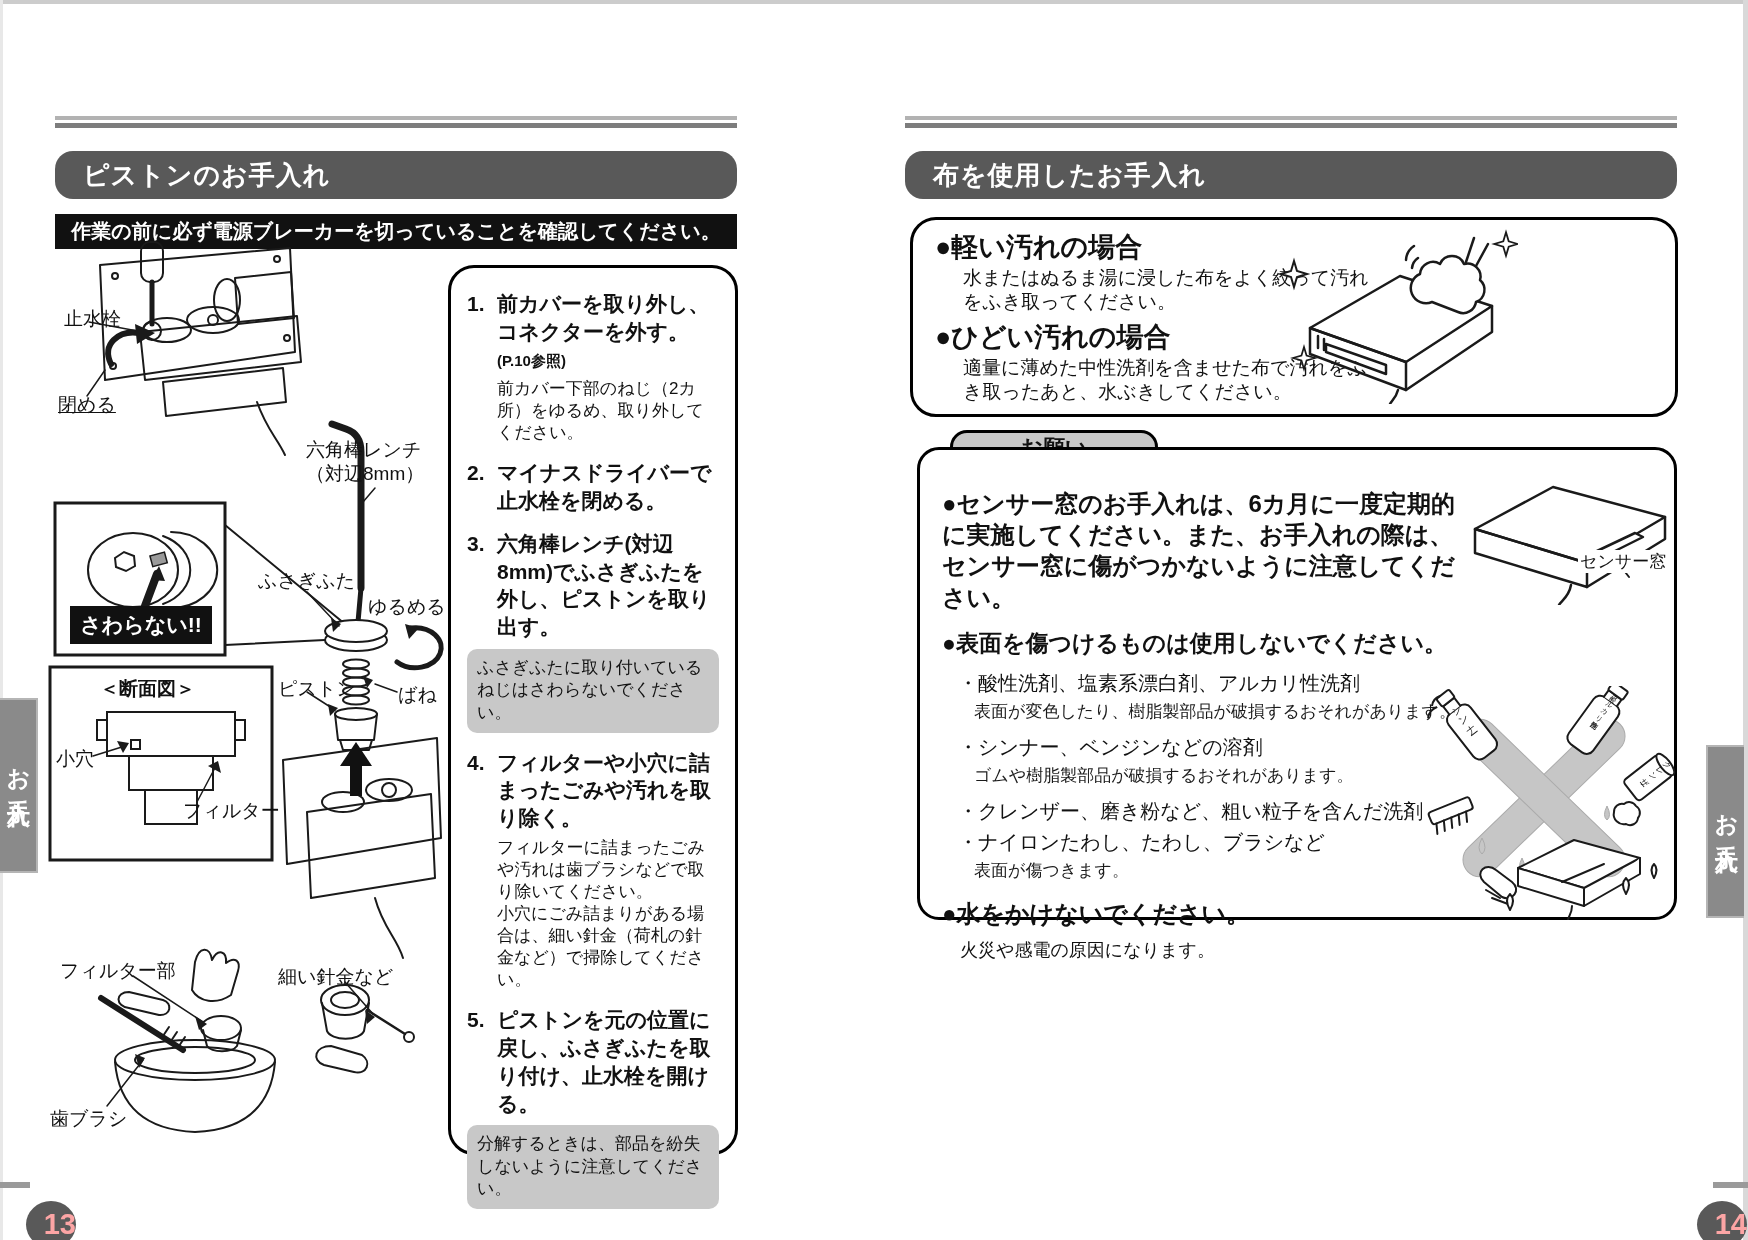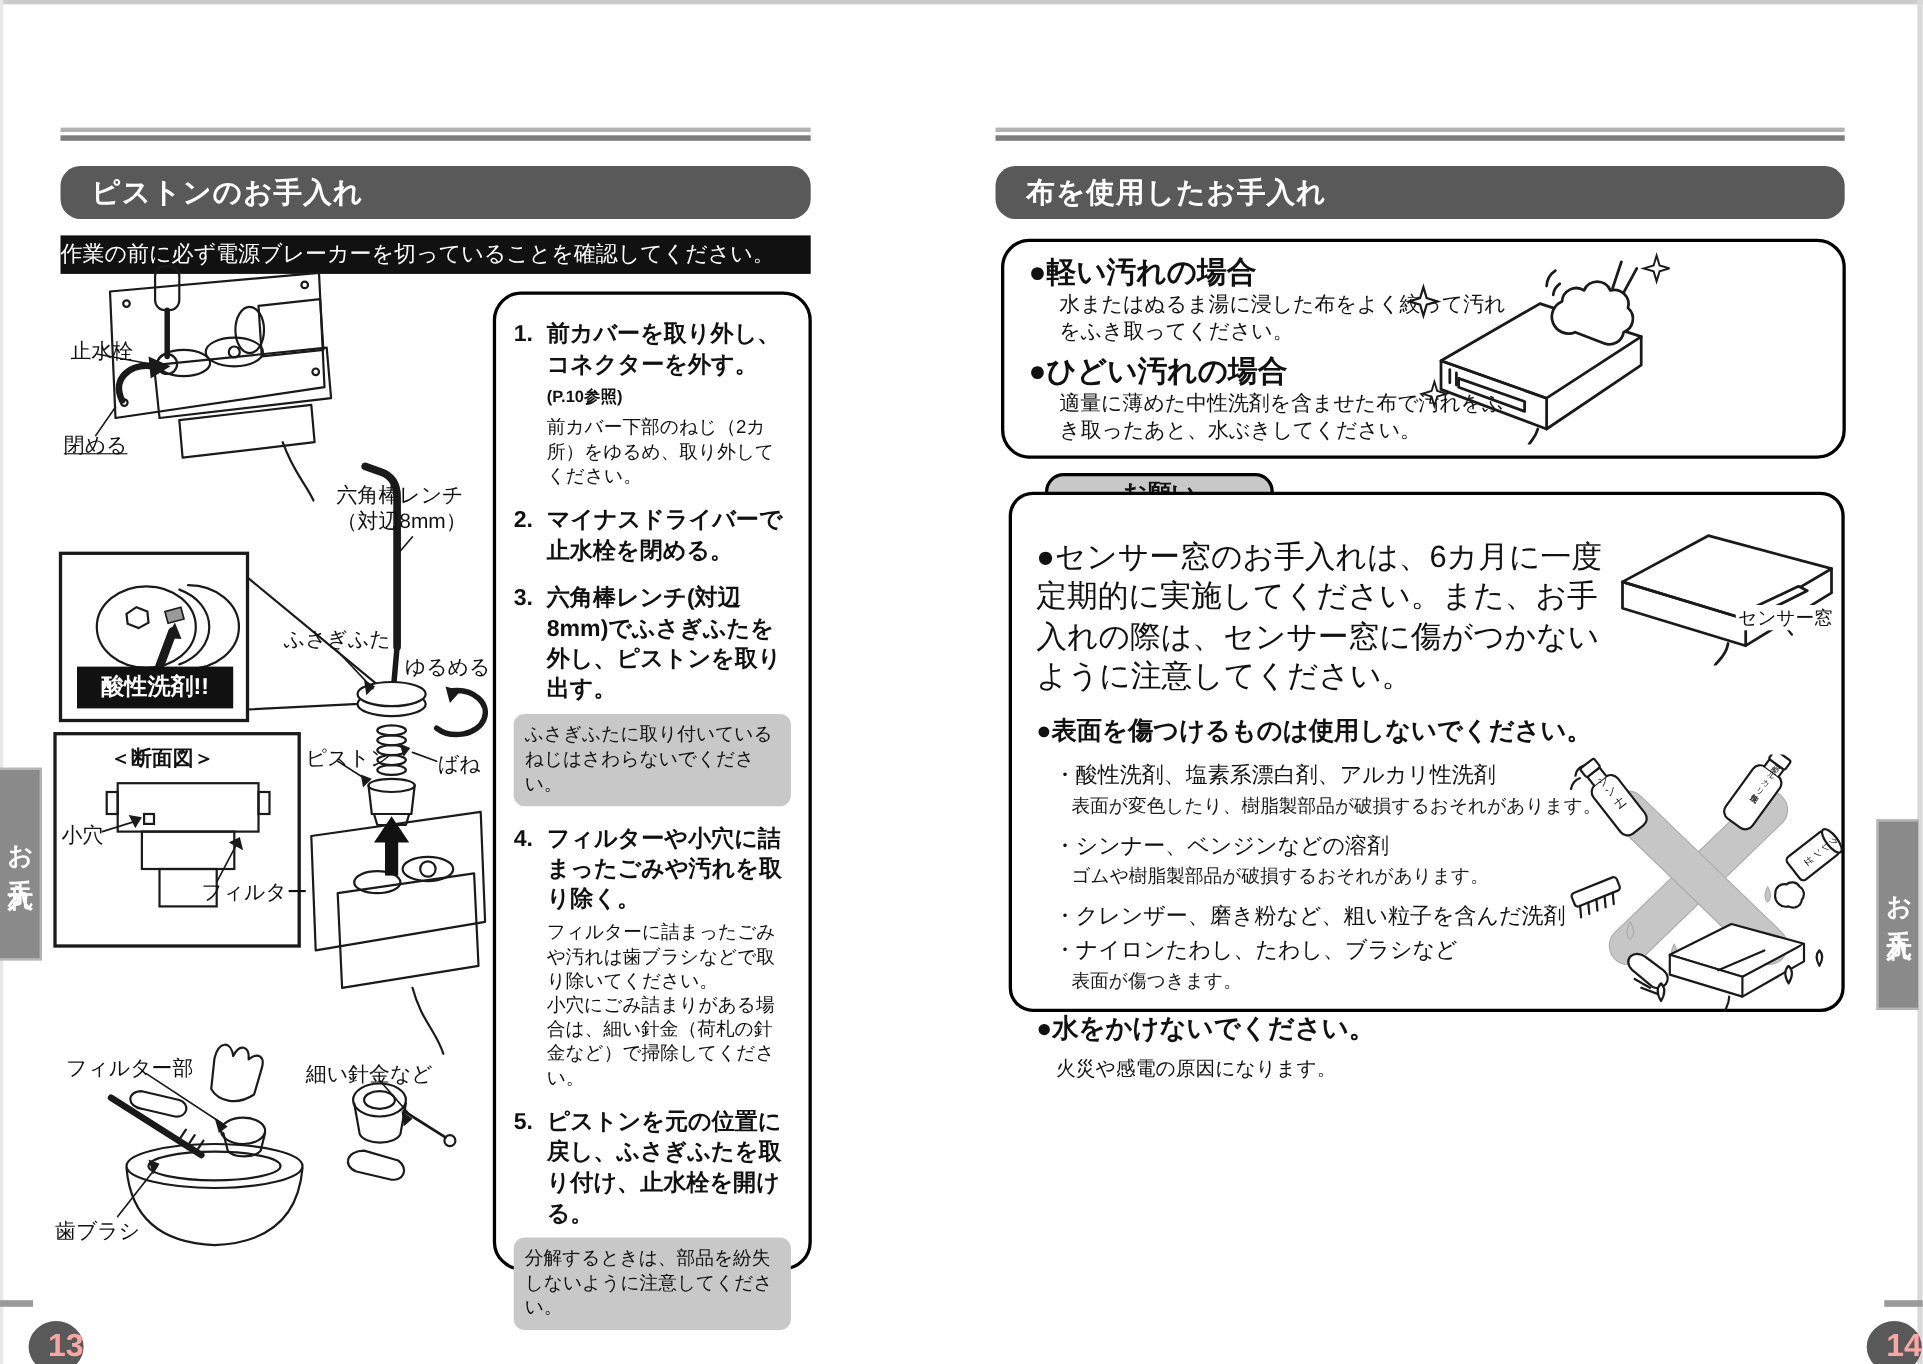--- a/index.html
+++ b/index.html
@@ -5,37 +5,37 @@
   html,body{margin:0;padding:0;}
   body{width:1748px;height:1240px;background:#fff;font-family:"Liberation Sans","DejaVu Sans",sans-serif;color:#111;}
   .page{position:relative;width:1748px;height:1240px;overflow:hidden;background:#fff;}
   .abs{position:absolute;}
   .edge-top{left:0;top:0;width:1748px;height:4px;background:#cccccc;}
   .edge-right{left:1743px;top:0;width:5px;height:1240px;background:#d9d9d9;}
   .edge-left{left:0;top:0;width:3px;height:1240px;background:#e8e8e8;}
   .rule .r1{height:4px;background:#b2b2b2;}
   .rule .r2{margin-top:3px;height:5px;background:#7d7d7d;}
   .banner{height:48px;background:#595959;border-radius:18px;color:#fff;font-weight:bold;font-size:26px;line-height:48px;padding-left:28px;box-sizing:border-box;letter-spacing:1px;}
-  .warnbar{height:35px;background:#111;color:#fff;font-weight:normal;font-size:20px;line-height:35px;text-align:left;white-space:nowrap;overflow:hidden;}
+  .warnbar{height:35px;background:#111;color:#fff;font-weight:bold;font-size:20px;line-height:35px;text-align:center;white-space:nowrap;overflow:hidden;}
   .steps-box{border:3px solid #000;border-radius:26px;box-sizing:border-box;background:#fff;padding:22px 16px 14px 16px;}
   .step{margin-bottom:15px;}
   .step-title{display:flex;font-weight:bold;font-size:21px;line-height:1.32;}
   .step-num{width:30px;flex:none;}
   .step-text{flex:1;}
   .sfx{font-size:15px;font-weight:bold;}
   .step-note{padding-left:30px;font-size:17px;line-height:1.3;margin-top:5px;white-space:pre-line;}
   .gray-note{background:#c8c8c8;border-radius:10px;padding:8px 10px;font-size:17px;line-height:1.33;margin:4px 0 16px 0;}
   .dlabel{position:absolute;font-size:19px;white-space:nowrap;}
   .dont-touch{position:absolute;background:#111;color:#fff;font-size:21px;font-weight:bold;text-align:center;line-height:38px;}
   .cloth-box{border:3px solid #000;border-radius:26px;box-sizing:border-box;background:#fff;padding:12px 0 0 22px;}
   .cb-title{font-size:27px;font-weight:bold;line-height:1.15;}
   .cb-body{font-size:19px;line-height:1.28;margin:3px 0 7px 28px;width:420px;}
   .request-box{border:3px solid #000;border-radius:22px;box-sizing:border-box;background:#fff;padding:38px 0 0 22px;}
   .request-pill{background:#c8c8c8;border:3px solid #000;border-radius:18px;text-align:center;font-size:22px;font-weight:bold;line-height:29px;box-sizing:border-box;}
-  .sensor-note{width:518px;font-size:28px;font-weight:normal;line-height:1.3;}
+  .sensor-note{width:518px;font-size:24px;font-weight:bold;line-height:1.3;}
   .surface-title{font-size:23px;font-weight:bold;margin-top:15px;}
   .si-name{font-size:20px;margin:11px 0 0 16px;}
   .si-desc{font-size:17px;margin:3px 0 0 32px;color:#1a1a1a;}
   .water-title{font-size:24px;font-weight:bold;margin-top:16px;}
   .water-desc{font-size:18px;margin:8px 0 0 18px;}
   .sensor-window-label{position:absolute;font-size:17px;background:#fff;padding:0 2px;}
   .side-tab{width:38px;background:#8a8a8a;border:2px solid #b5b5b5;box-sizing:border-box;color:#fff;font-size:23px;font-weight:bold;writing-mode:vertical-rl;text-orientation:upright;line-height:34px;text-align:center;letter-spacing:4px;}
   .page-num{width:50px;height:47px;background:#595959;border-radius:50%;color:#fca5a5;font-size:29px;font-weight:bold;text-align:right;line-height:47px;margin-top:40px;}
   .page-line{height:6px;background:#9a9a9a;}
   svg text{font-family:"Liberation Sans","DejaVu Sans",sans-serif;}
@@ -171,21 +171,21 @@
     <polygon points="330,777 320,770 322,784" fill="#1a1a1a"></polygon>
     <polygon points="100,818 90,814 94,828" fill="#1a1a1a"></polygon>
   </svg>
 
   <div class="dlabel" style="left:64px;top:306px;">止水栓</div>
   <div class="dlabel" style="left:58px;top:392px;text-decoration:underline;">閉める</div>
   <div class="dlabel" style="left:306px;top:437px;">六角棒レンチ</div>
   <div class="dlabel" style="left:306px;top:461px;">（対辺8mm）</div>
   <div class="dlabel" style="left:258px;top:568px;">ふさぎふた</div>
   <div class="dlabel" style="left:368px;top:594px;">ゆるめる</div>
-  <div class="dont-touch" style="left:70px;top:606px;width:142px;height:38px;">酸性洗剤!!</div>
+  <div class="dont-touch" style="left:70px;top:606px;width:142px;height:38px;">さわらない!!</div>
   <div class="dlabel" style="left:100px;top:676px;font-weight:bold;">＜断面図＞</div>
   <div class="dlabel" style="left:56px;top:746px;text-align:center;">小穴</div>
   <div class="dlabel" style="left:183px;top:798px;">フィルター</div>
   <div class="dlabel" style="left:278px;top:676px;">ピストン</div>
   <div class="dlabel" style="left:398px;top:682px;">ばね</div>
   <div class="dlabel" style="left:60px;top:958px;">フィルター部</div>
   <div class="dlabel" style="left:278px;top:964px;">細い針金など</div>
   <div class="dlabel" style="left:50px;top:1106px;">歯ブラシ</div>
 
   <div class="abs steps-box" style="left:448px;top:265px;width:290px;height:890px;">

